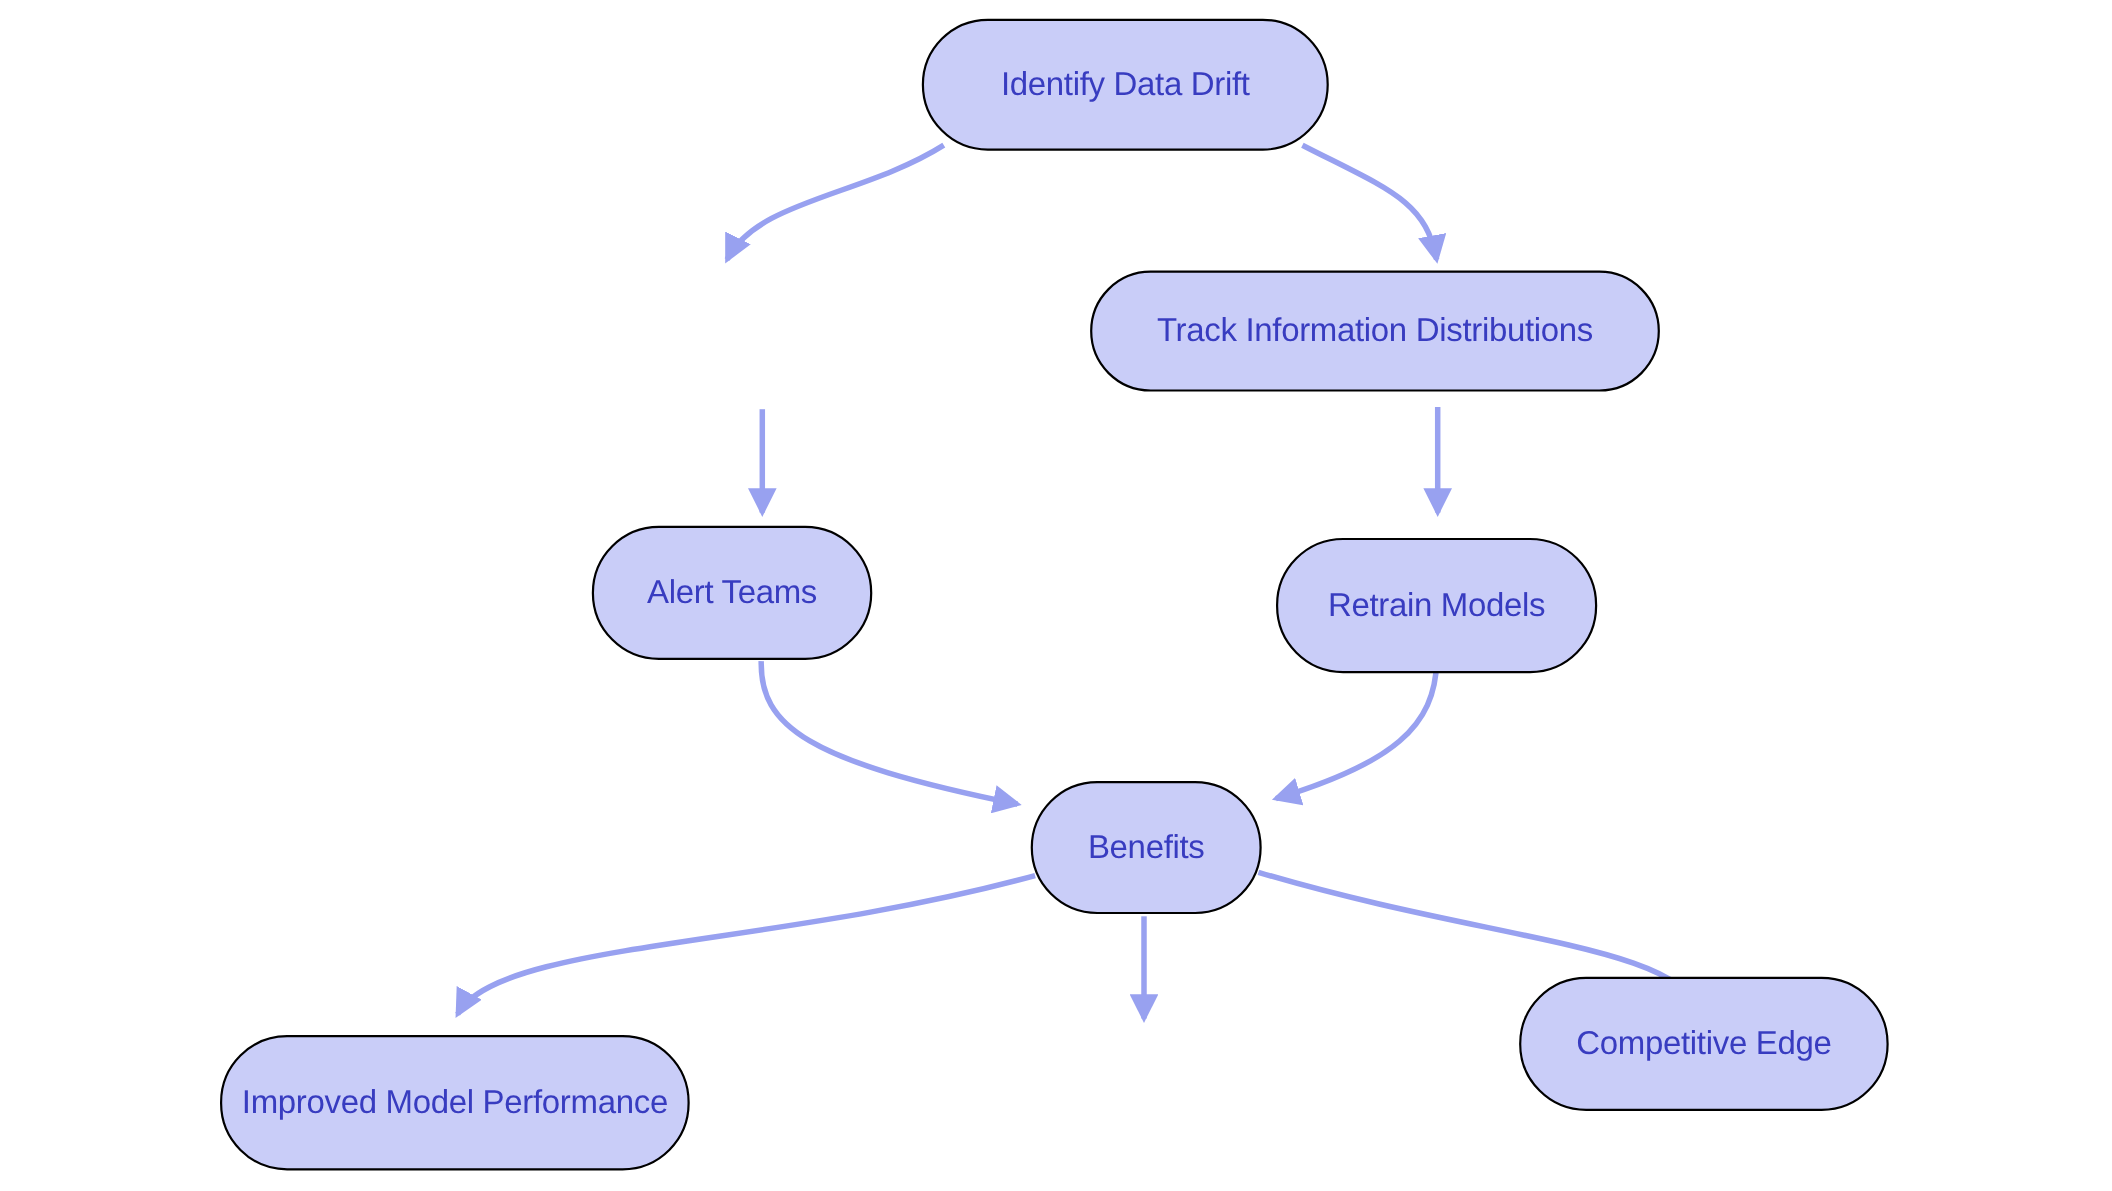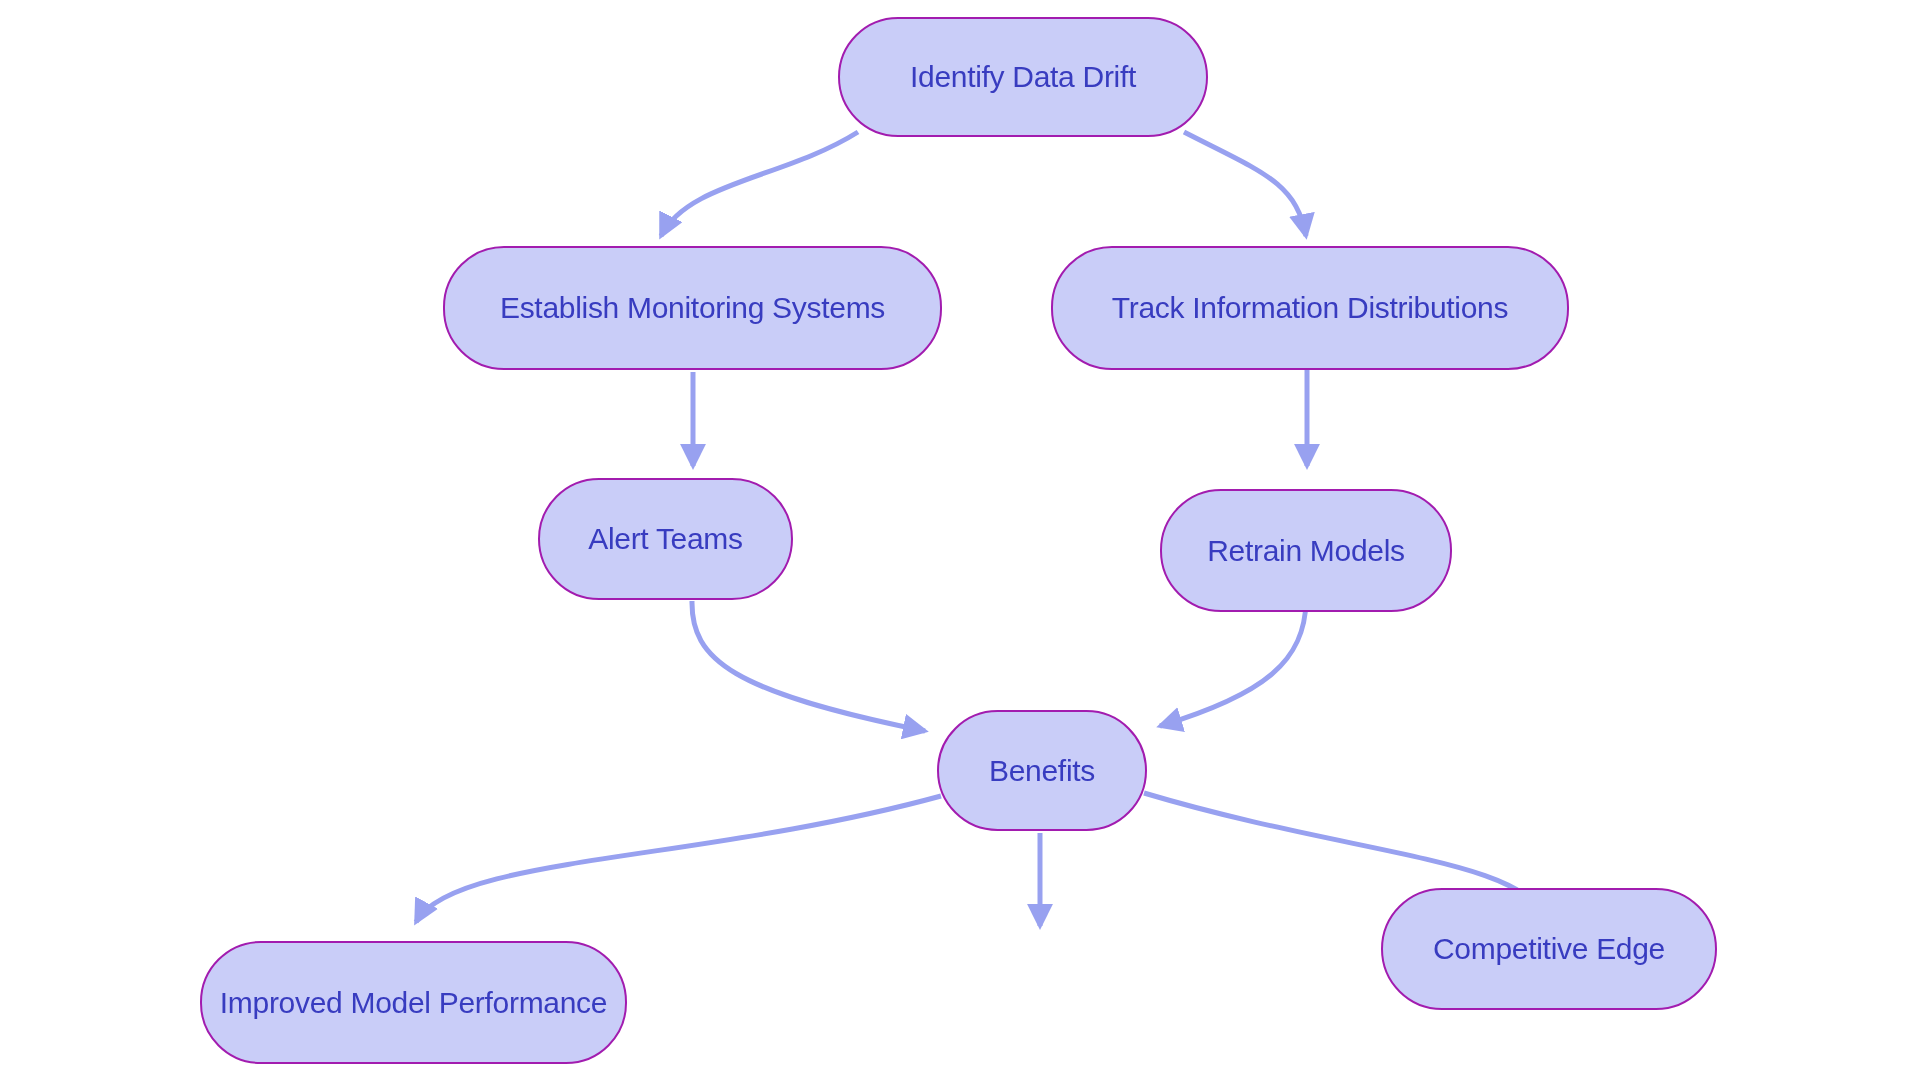--- a/index.html
+++ b/index.html
@@ -23,21 +23,21 @@
     height: 1083px;
     z-index: 0;
   }
   .node {
     position: absolute;
     box-sizing: border-box;
     display: flex;
     align-items: center;
     justify-content: center;
     background: #c9cdf8;
-    border: 2px solid #a21caf;
+    border: 2px solid #000000;
     border-radius: 61px;
     color: #383cc0;
     font-size: 30px;
     letter-spacing: -0.3px;
     white-space: nowrap;
     text-align: center;
     z-index: 1;
   }
   .edge {
     fill: none;
@@ -63,23 +63,22 @@
     <path class="edge" marker-end="url(#arrow)" d="M 1307,370 L 1307,466"></path>
     <path class="edge" marker-end="url(#arrow)" d="M 692,601 C 691,660 733,692 925,731"></path>
     <path class="edge" marker-end="url(#arrow)" d="M 1306,601 C 1305,660 1266,694 1160,726"></path>
     <path class="edge" marker-end="url(#arrow)" d="M 941,796 C 700,862 452,856 416,922"></path>
     <path class="edge" marker-end="url(#arrow)" d="M 1040,833 L 1040,926"></path>
     <path class="edge" marker-end="url(#arrow)" d="M 1144,793 C 1355,856 1528,858 1546,922"></path>
   </svg>
 
   <div class="node" style="left:838px;  top:17px;  width:370px; height:120px;">Identify Data Drift</div>
 
-  <div class="node" style="left:443px;  top:246px; width:499px; height:124px;">Establish Monitoring Systems</div>
 
-  <div class="node" style="left:1051px; top:246px; width:518px; height:124px;">Track Information Distributions</div>
+  <div class="node" style="left:991px; top:246px; width:518px; height:110px;">Track Information Distributions</div>
 
   <div class="node" style="left:538px;  top:478px; width:255px; height:122px;">Alert Teams</div>
 
   <div class="node" style="left:1160px; top:489px; width:292px; height:123px;">Retrain Models</div>
 
   <div class="node" style="left:937px;  top:710px; width:210px; height:121px;">Benefits</div>
 
   <div class="node" style="left:200px;  top:941px; width:427px; height:123px;">Improved Model Performance</div>
 
 

